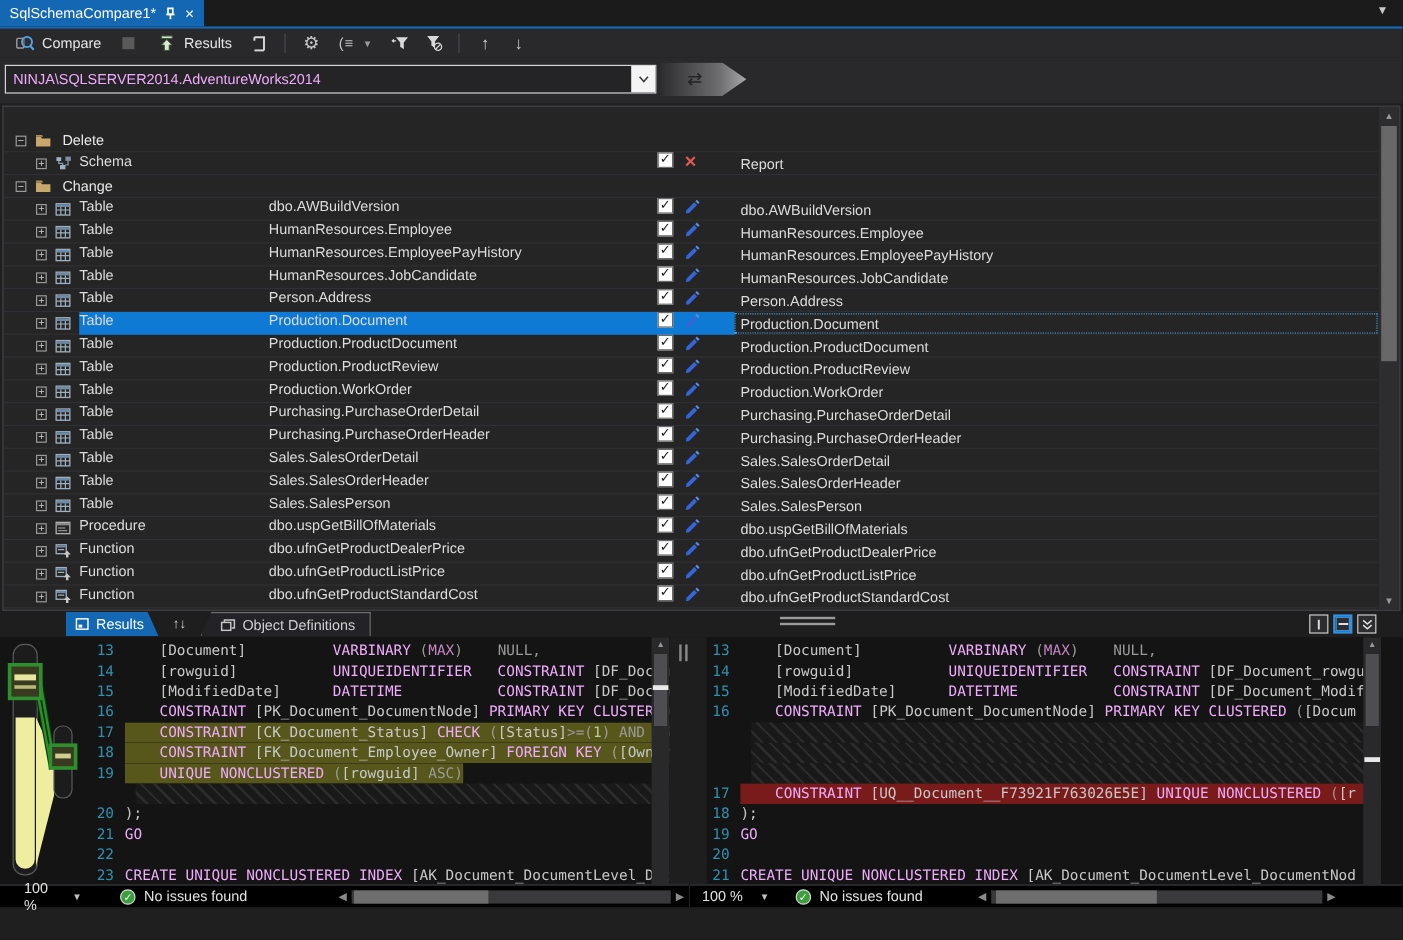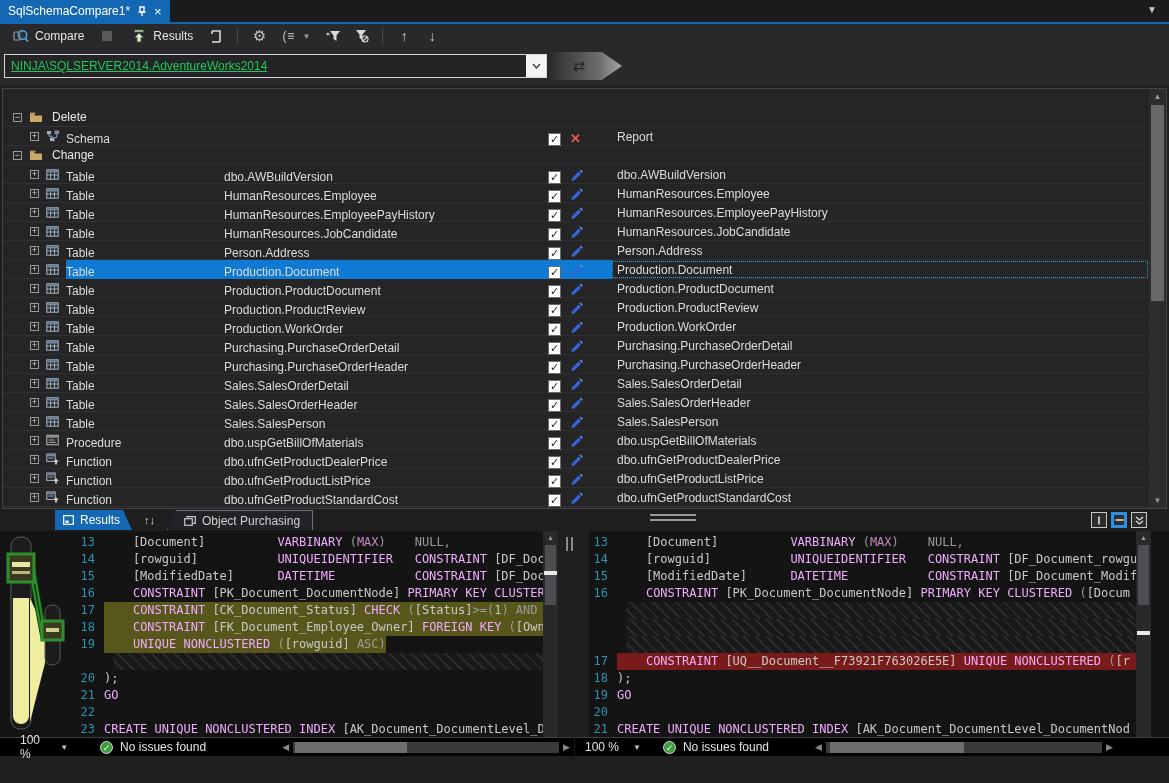--- a/index.html
+++ b/index.html
@@ -24,21 +24,21 @@
   .tb-sep { width:1px; height:16px; background:#4a4a4e; margin:0 2px; }
   .stop-sq { width:10px; height:10px; background:#5a5a5a; }
   .gear { font-size:15px; color:#c4c4c4; }
   .grp { font-size:12px; color:#c4c4c4; letter-spacing:1px; }
   .dd-caret { font-size:8px; color:#9a9a9a; margin-left:2px; }
   .arrow-g { font-size:14px; color:#cfcfcf; }
 
   
   .combos { position:absolute; left:0; top:48px; width:1169px; height:38px; background:#29292c; }
   .combo { position:absolute; top:6px; height:24px; background:#242426; border:1px solid #d6d6d6;
-           color:#22c55e; font-size:12px; line-height:22px; padding-left:6px; white-space:nowrap; overflow:hidden;text-decoration:underline; }
+           color:#f0abfc; font-size:12px; line-height:22px; padding-left:6px; white-space:nowrap; overflow:hidden; }
   .combo .dd { position:absolute; right:0; top:0; width:20px; height:22px; background:#f4f4f4;
                display:flex; align-items:center; justify-content:center; }
   .combo .dd svg { display:block; }
   .combo-src { left:4px;  width:543px; }
   .combo-tgt { left:625px; width:539px; }
   .swapwrap { position:absolute; left:550px; top:4px; width:72px; height:28px;
               clip-path:polygon(0 0,72% 0,100% 50%,72% 100%,0 100%);
               background:linear-gradient(90deg,#2c2c2e 0%,#6f6f72 70%,#a8a8aa 100%);
               display:flex; align-items:center; justify-content:center; }
   .swapwrap .swap { font-size:15px; color:#242426; margin-right:14px; }
@@ -48,21 +48,21 @@
           border:1px solid #434348; overflow:hidden; }
   .grid-rows { position:absolute; left:0; top:19px; right:18px; }
   .grid-row { display:flex; align-items:center; height:19px; font-size:12px; color:#dcdcdc;
               border-bottom:1px solid #303034; }
   .exp { flex:none; width:9px; height:9px; border:1px solid #9a9a9a; color:#cfcfcf; font-size:9px;
          line-height:7px; text-align:center; background:#252526; }
   .group-row .exp { margin-left:10px; }
   .grid-row .obj-ico { flex:none; width:16px; height:13px; margin-left:7px; display:flex; align-items:center; }
   .group-row .label { margin-left:7px; color:#e8e8e8; }
   .data-row .exp { margin-left:27px; }
-  .row-mid { display:flex; align-items:flex-end; height:19px; flex:none; width:546px; margin-left:4px; }
+  .row-mid { display:flex; align-items:flex-start; height:19px; flex:none; width:546px; margin-left:4px; }
   .c-type   { flex:none; width:158px; }
   .c-source { flex:none; width:324px; }
   .c-check  { flex:none; width:22px; display:flex; align-items:center; }
   .c-action { flex:none; width:30px; display:flex; align-items:center; }
   .c-target { flex:1 1 auto; height:17px; line-height:17px; padding-left:4px; border:1px dotted transparent; }
   .checkbox { width:13px; height:13px; background:#fff; border:1px solid #6a6a6a; color:#1e1e1e;
               font-size:11px; line-height:11px; text-align:center; }
   .x-del { color:#e25b52; font-weight:bold; font-size:13px; }
   .sel .row-mid { background:#0e7ad3; }
   .sel .c-target { border-color:#3d9bd6; }
@@ -758,21 +758,21 @@
             <rect x="2.5" y="5.5" width="3" height="2.5" fill="#fff"></rect>
           </svg>
         <span>Results</span>
       </div>
       <div class="sortbtn">↑↓</div>
       <div class="btab inactive">
         <svg width="12" height="10" viewBox="0 0 12 10">
             <rect x="0.7" y="2.7" width="7.6" height="6.6" fill="none" stroke="#c8c8c8" stroke-width="1.2"></rect>
             <path d="M3 2.7 V0.7 h8.3 v6.6 h-2.3" fill="none" stroke="#c8c8c8" stroke-width="1.2"></path>
           </svg>
-        <span>Object Purchasing</span>
+        <span>Object Definitions</span>
       </div>
     </div>
     <div class="viewmodes">
       <span class="vm">
         <svg width="8" height="9" viewBox="0 0 8 9">
             <line x1="4" y1="0.5" x2="4" y2="8.5" stroke="#e0e0e0" stroke-width="1.6"></line>
           </svg>
       </span>
       <span class="vm sel">
         <svg width="9" height="8" viewBox="0 0 9 8">

